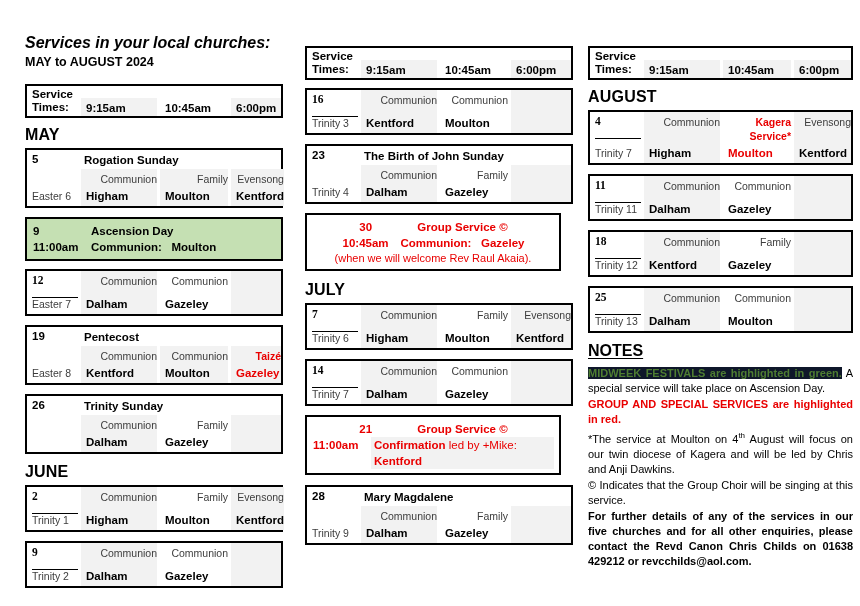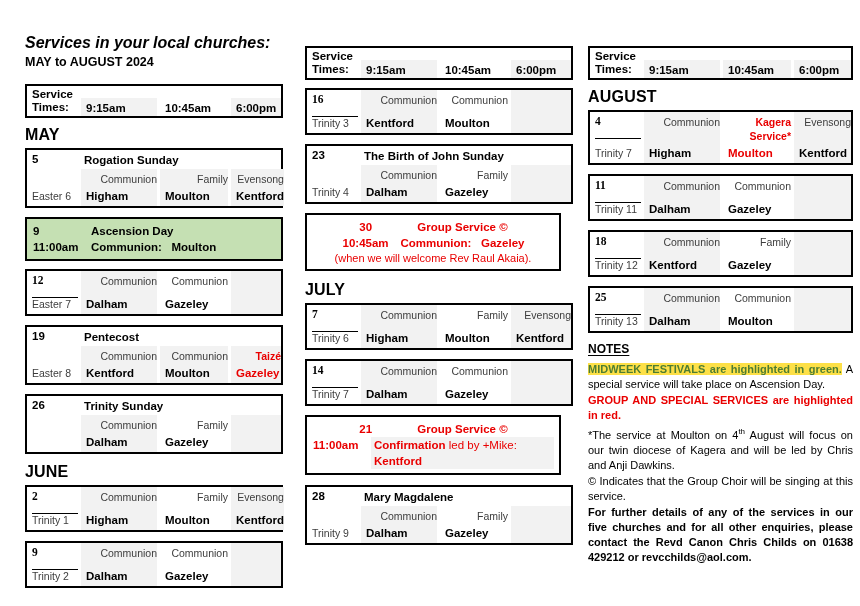--- a/index.html
+++ b/index.html
@@ -48,24 +48,24 @@
   .rbox{background:#fff;color:#e90000;margin:5px 12px 10px 0;align-items:center;}
   .boxrow{display:flex;align-items:baseline;line-height:16px;}
   .boxc1{width:58px;flex:none;font-weight:bold;font-size:11.5px;}
   .boxhead{font-weight:bold;font-size:11.5px;}
   .r2body{flex:1;background:#f2f2f2;font-size:11.5px;padding-left:3px;}
   .r2body .b{font-weight:bold;}
   .rnote{font-weight:normal;font-size:11px;text-align:right;line-height:14px;padding-right:1px;}
 
   
   .notes{margin-top:6px;width:265px;}
-  .notes h3{font-size:12px;margin:0 0 6px 0;text-decoration:underline;
+  .notes h3{font-size:16px;margin:0 0 6px 0;text-decoration:underline;
             text-underline-offset:2px;}
   .notes p{margin:0 0 1px 0;font-size:11px;line-height:15px;text-align:justify;}
-  .green-hl{color:#4e7d32;font-weight:bold;background:#fde047;}
+  .green-hl{color:#4e7d32;font-weight:bold;background:#0f172a;}
   .red-b{color:#e90000;font-weight:bold;}
   .bold{font-weight:bold;}
   sup{font-size:8px;}
 </style>
 </head>
 <body>
 
 <div class="page">
   <div class="hdr">
     <div class="title">Services in your local churches:</div>

